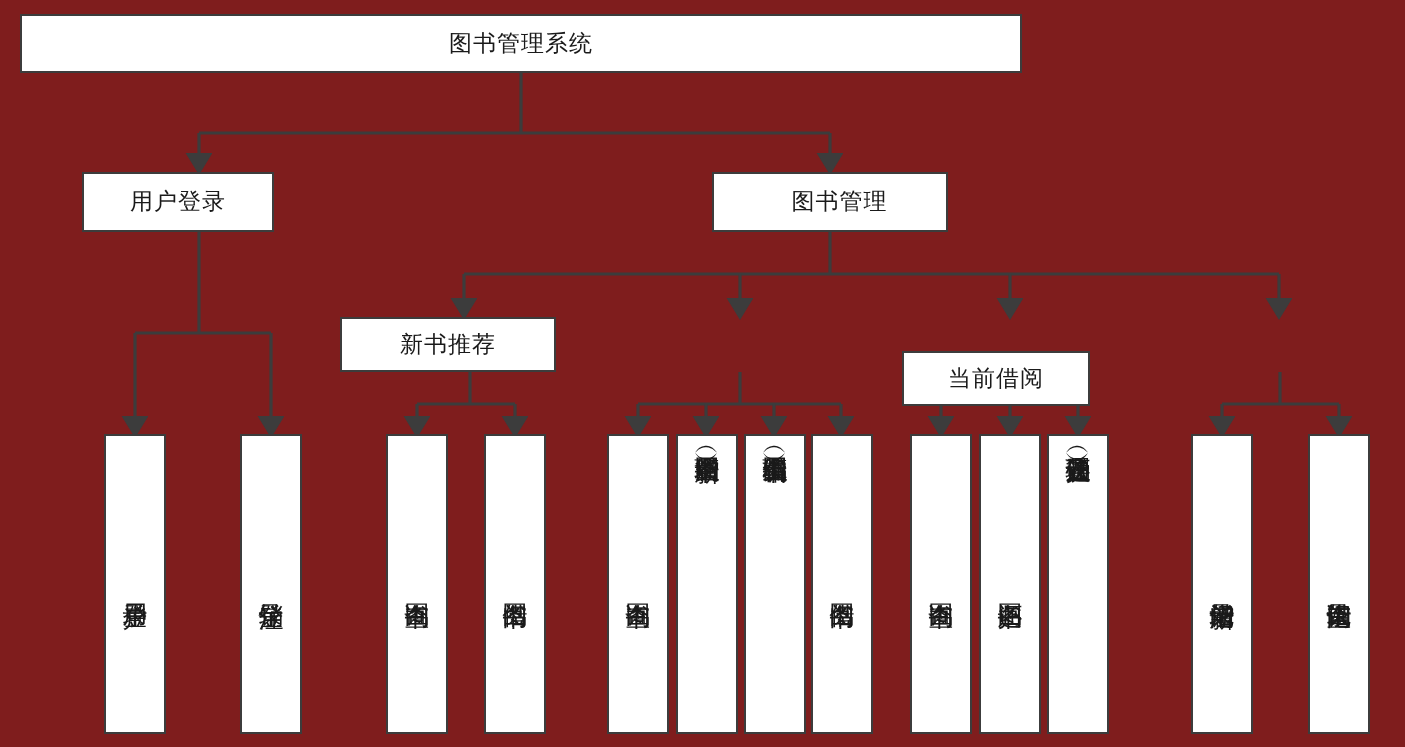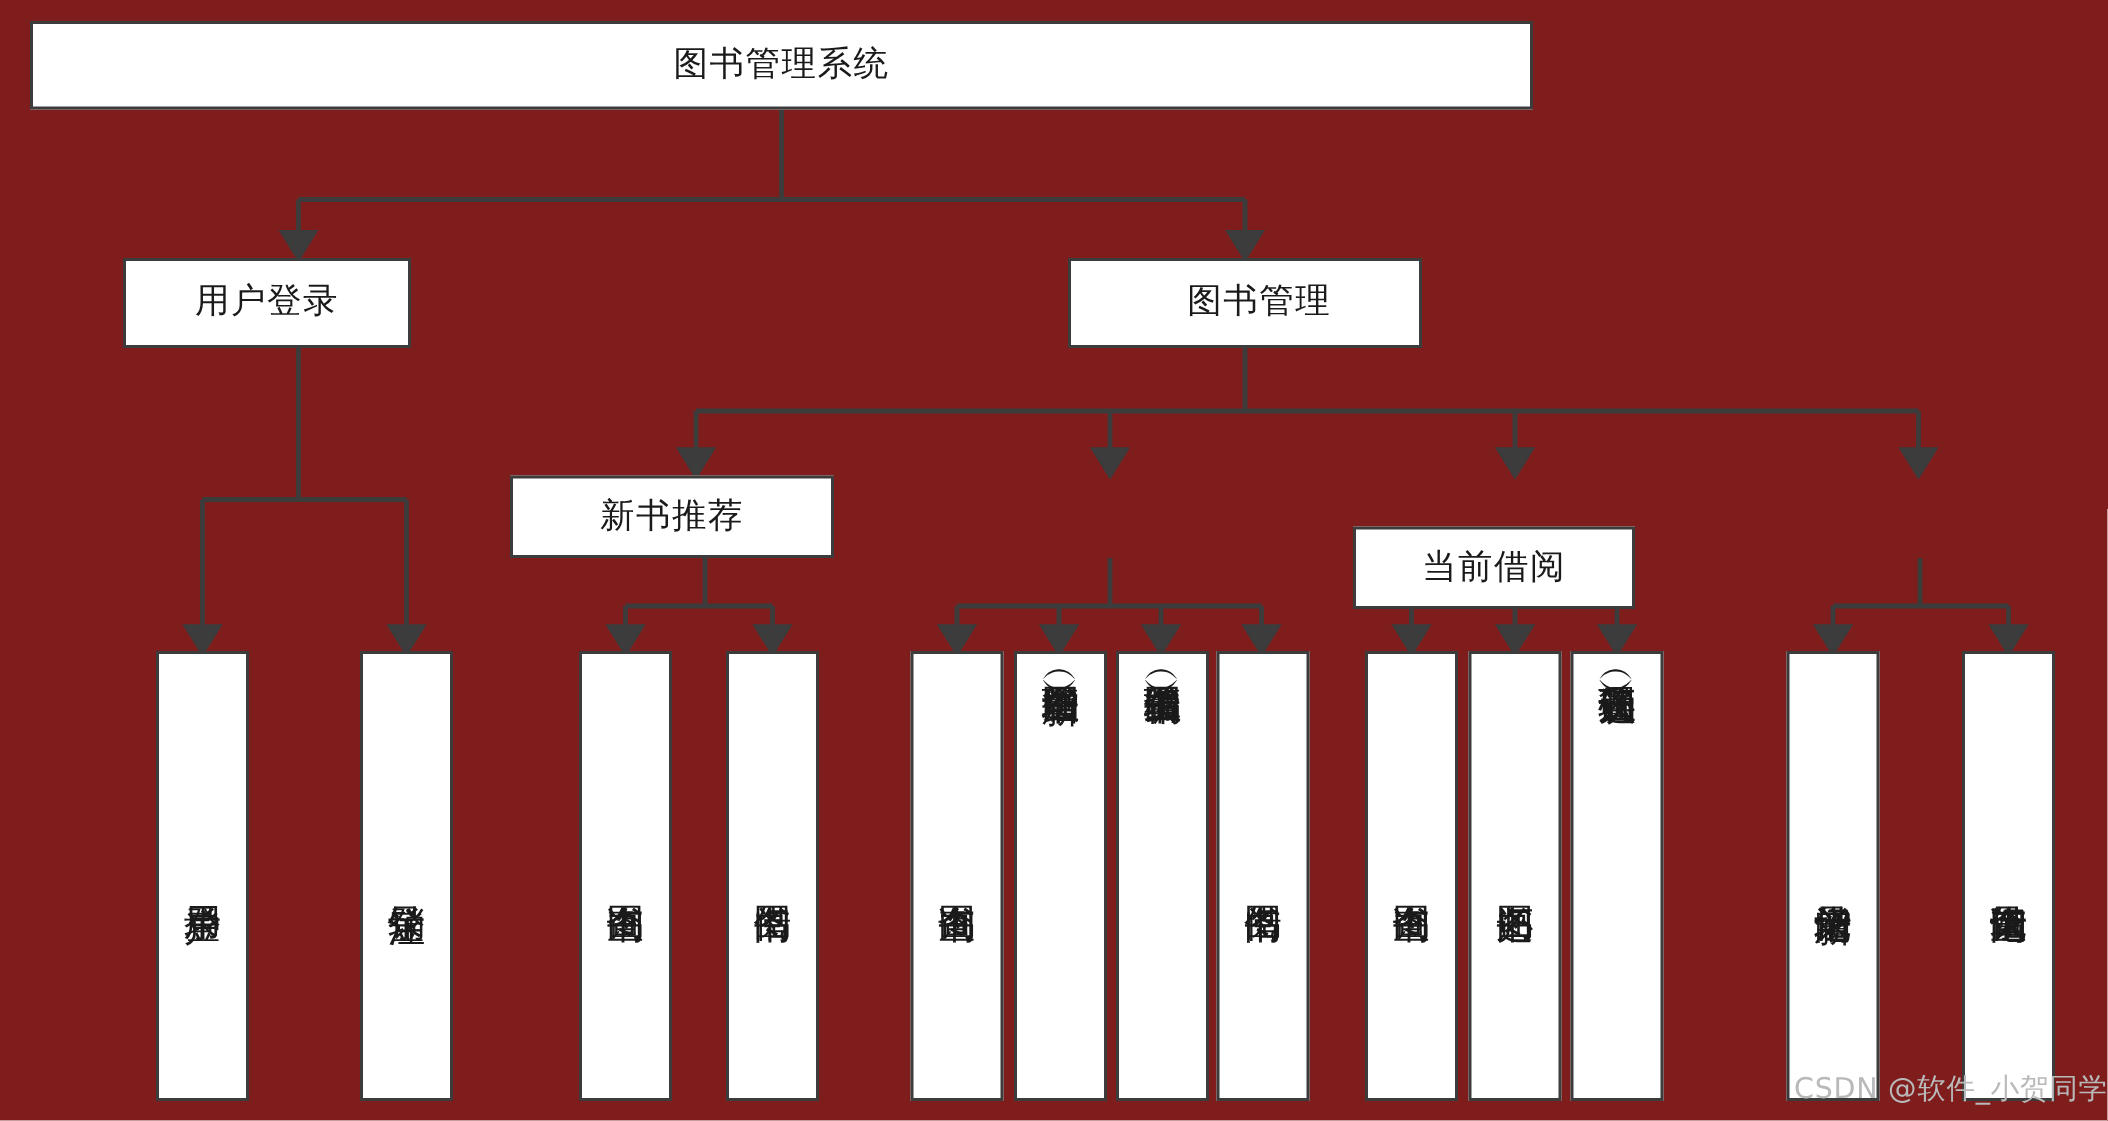--- a/index.html
+++ b/index.html
@@ -138,15 +138,14 @@
   <div class="node node-v top-align" style="left:744px; top:434px; width:62px; height:300px;">编辑图书（管理员）</div>
   <div class="node node-v" style="left:811px; top:434px; width:62px; height:300px;">借阅图书</div>
 
   <div class="node node-v" style="left:910px; top:434px; width:62px; height:300px;">查询图书</div>
   <div class="node node-v" style="left:979px; top:434px; width:62px; height:300px;">归还图书</div>
   <div class="node node-v top-align" style="left:1047px; top:434px; width:62px; height:300px;">确认归还（管理员）</div>
 
   <div class="node node-v" style="left:1191px; top:434px; width:62px; height:300px;">新增借阅记录</div>
   <div class="node node-v" style="left:1308px; top:434px; width:62px; height:300px;">查询借阅记录</div>
 
-  <div class="watermark" style="left:1196px; top:713px;">CSDN @软件_小贺同学</div>
 
 </div>
 
 </body></html>

